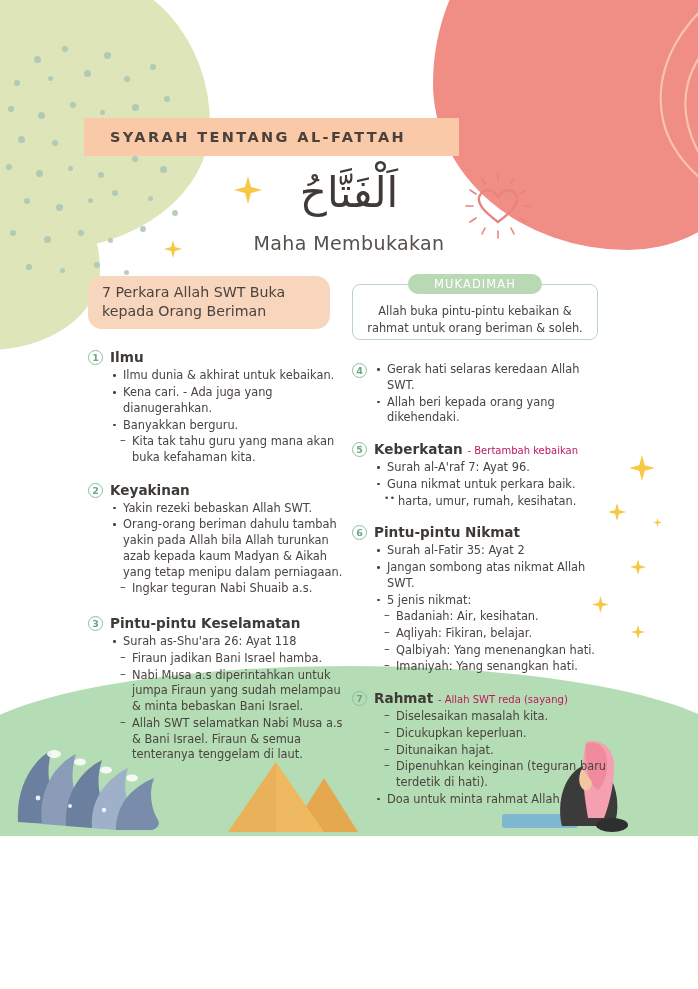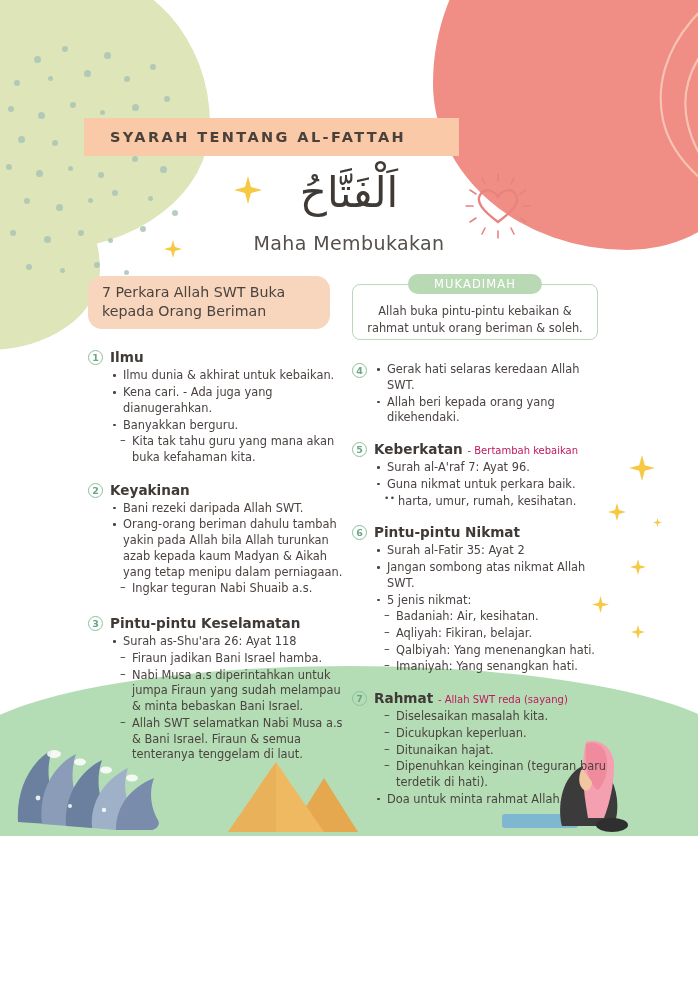--- a/index.html
+++ b/index.html
@@ -370,21 +370,21 @@
         <li class="d">Kita tak tahu guru yang mana akan buka kefahaman kita.</li>
       </ul>
     </div>
 
     <div class="item" style="margin-top:16px">
       <div class="num">2</div>
       <div class="item-head">
         <span>Keyakinan</span>
       </div>
       <ul class="bullets">
-        <li class="b">Bani rezeki daripada Allah SWT.</li>
+        <li class="b">Yakin rezeki bebaskan Allah SWT.</li>
         <li class="b">Orang-orang beriman dahulu tambah yakin pada Allah bila Allah turunkan azab kepada kaum Madyan &amp; Aikah yang tetap menipu dalam perniagaan.</li>
         <li class="d">Ingkar teguran Nabi Shuaib a.s.</li>
       </ul>
     </div>
 
     <div class="item" style="margin-top:18px">
       <div class="num">3</div>
       <div class="item-head">
         <span>Pintu-pintu Keselamatan</span>
       </div>

